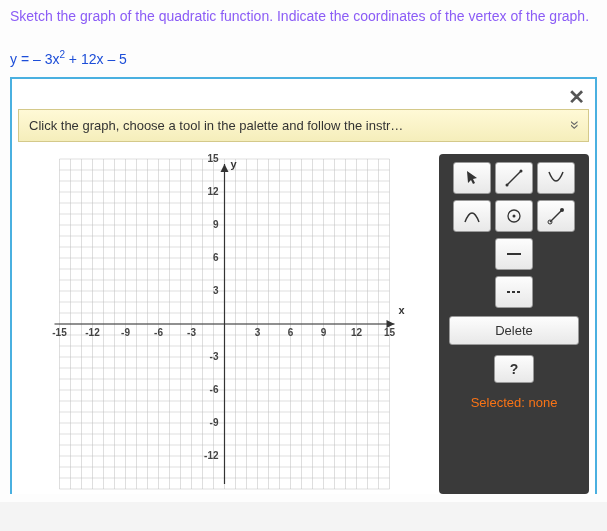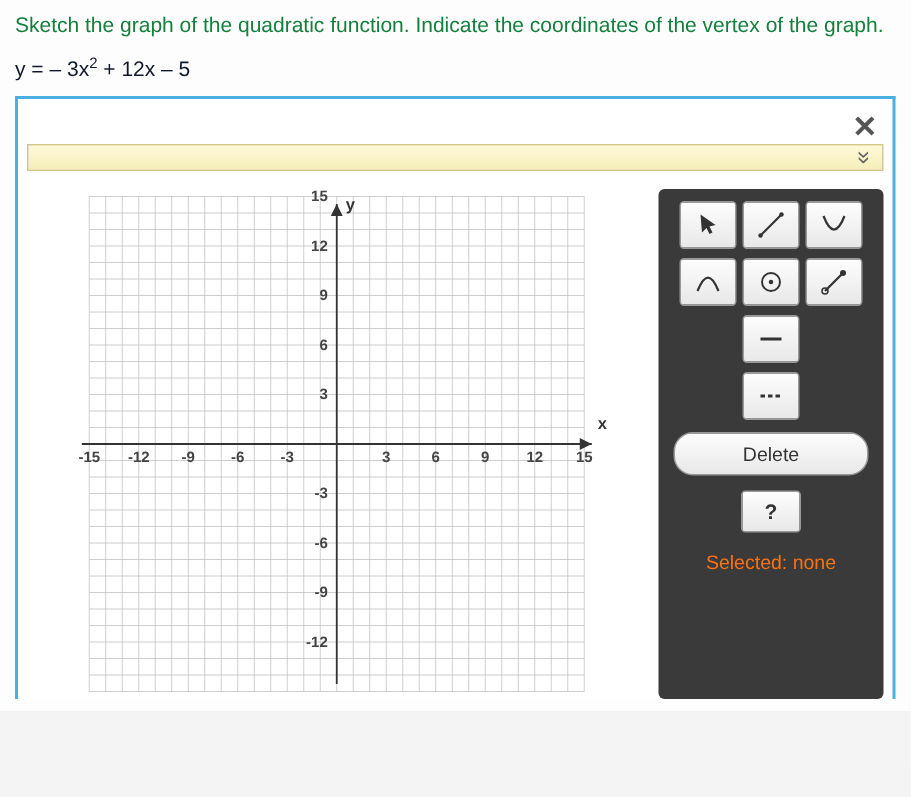--- a/index.html
+++ b/index.html
@@ -1,53 +1,54 @@
 <!DOCTYPE html>
 <html><head>
 <meta charset="utf-8">
 <style>
 *{box-sizing:border-box;margin:0;padding:0;font-family:Arial,Helvetica,sans-serif}
 body{width:607px;height:531px;background:#f4f4f4;overflow:hidden}
 .page{padding:8px 10px;background:#fdfdfd}
-.question{font-size:14px;color:#15803d;margin-bottom:13px}
-.equation{font-size:14px;color:#0f172a;margin-bottom:10px}
+.question{font-size:14px;color:#8b5cf6;margin-bottom:25px}
+.equation{font-size:14px;color:#1d4ed8;margin-bottom:10px}
 .equation sup{font-size:10px}
 .panel{border:2px solid #4ab0e0;border-bottom:none;background:#fff;padding:6px 6px 0;position:relative}
 .close{position:absolute;right:10px;top:6px;font-size:20px;color:#555;cursor:pointer;font-weight:bold}
 .hint{background:linear-gradient(#fff9d6,#f5eebb);border:1px solid #d4c98a;padding:8px 10px;font-size:13px;color:#333;margin:24px 0 8px;position:relative}
 .chevrons{position:absolute;right:8px;top:50%;transform:translateY(-50%);color:#666;font-size:16px;line-height:8px}
 .workspace{display:flex;gap:8px;padding-top:4px}
 .graph-wrap{flex:1;position:relative;height:340px}
 svg.graph{width:100%;height:100%}
 .grid line{stroke:#bdbdbd;stroke-width:0.5}
 .axis line{stroke:#333;stroke-width:1.2}
 .tick text{font-size:10px;fill:#444;font-weight:bold}
 .axis-label{font-size:11px;fill:#333;font-weight:bold}
 .arrow{fill:#333}
 .palette{width:150px;background:#3a3a3a;border-radius:4px;padding:8px;display:flex;flex-direction:column;gap:6px}
 .prow{display:flex;gap:4px;justify-content:center}
 .tool{width:38px;height:32px;background:linear-gradient(#fdfdfd,#e8e8e8);border:1px solid #999;border-radius:3px;display:flex;align-items:center;justify-content:center;font-size:14px;color:#333;cursor:pointer}
 .tool svg{width:20px;height:20px}
-.wide-btn{background:linear-gradient(#fdfdfd,#e8e8e8);border:1px solid #999;border-radius:13px;padding:6px 0;text-align:center;font-size:13px;color:#333;cursor:pointer;margin:2px 2px}
+.wide-btn{background:linear-gradient(#fdfdfd,#e8e8e8);border:1px solid #999;border-radius:3px;padding:6px 0;text-align:center;font-size:13px;color:#333;cursor:pointer;margin:2px 2px}
 .help-btn{background:linear-gradient(#fdfdfd,#e8e8e8);border:1px solid #999;border-radius:3px;width:40px;padding:5px 0;text-align:center;font-size:14px;font-weight:bold;color:#333;cursor:pointer;margin:2px auto}
 .selected{color:#f97316;font-size:13px;text-align:center;padding:4px 0}
 </style>
 </head>
 <body>
 
 <div class="page">
   <div class="question">Sketch the graph of the quadratic function. Indicate the coordinates of the vertex of the graph.</div>
   <div class="equation">
     <span>y = – 3x</span><sup>2</sup><span> + 12x – 5</span>
   </div>
 
   <div class="panel">
     <span class="close">✕</span>
 
     <div class="hint">
+      <span>Click the graph, choose a tool in the palette and follow the instr…</span>
       <span class="chevrons">
         <span style="display:block;transform:rotate(90deg)">»</span>
       </span>
     </div>
 
     <div class="workspace">
       <div class="graph-wrap">
         <svg class="graph" viewBox="0 0 380 340">
           <g class="grid">
             

